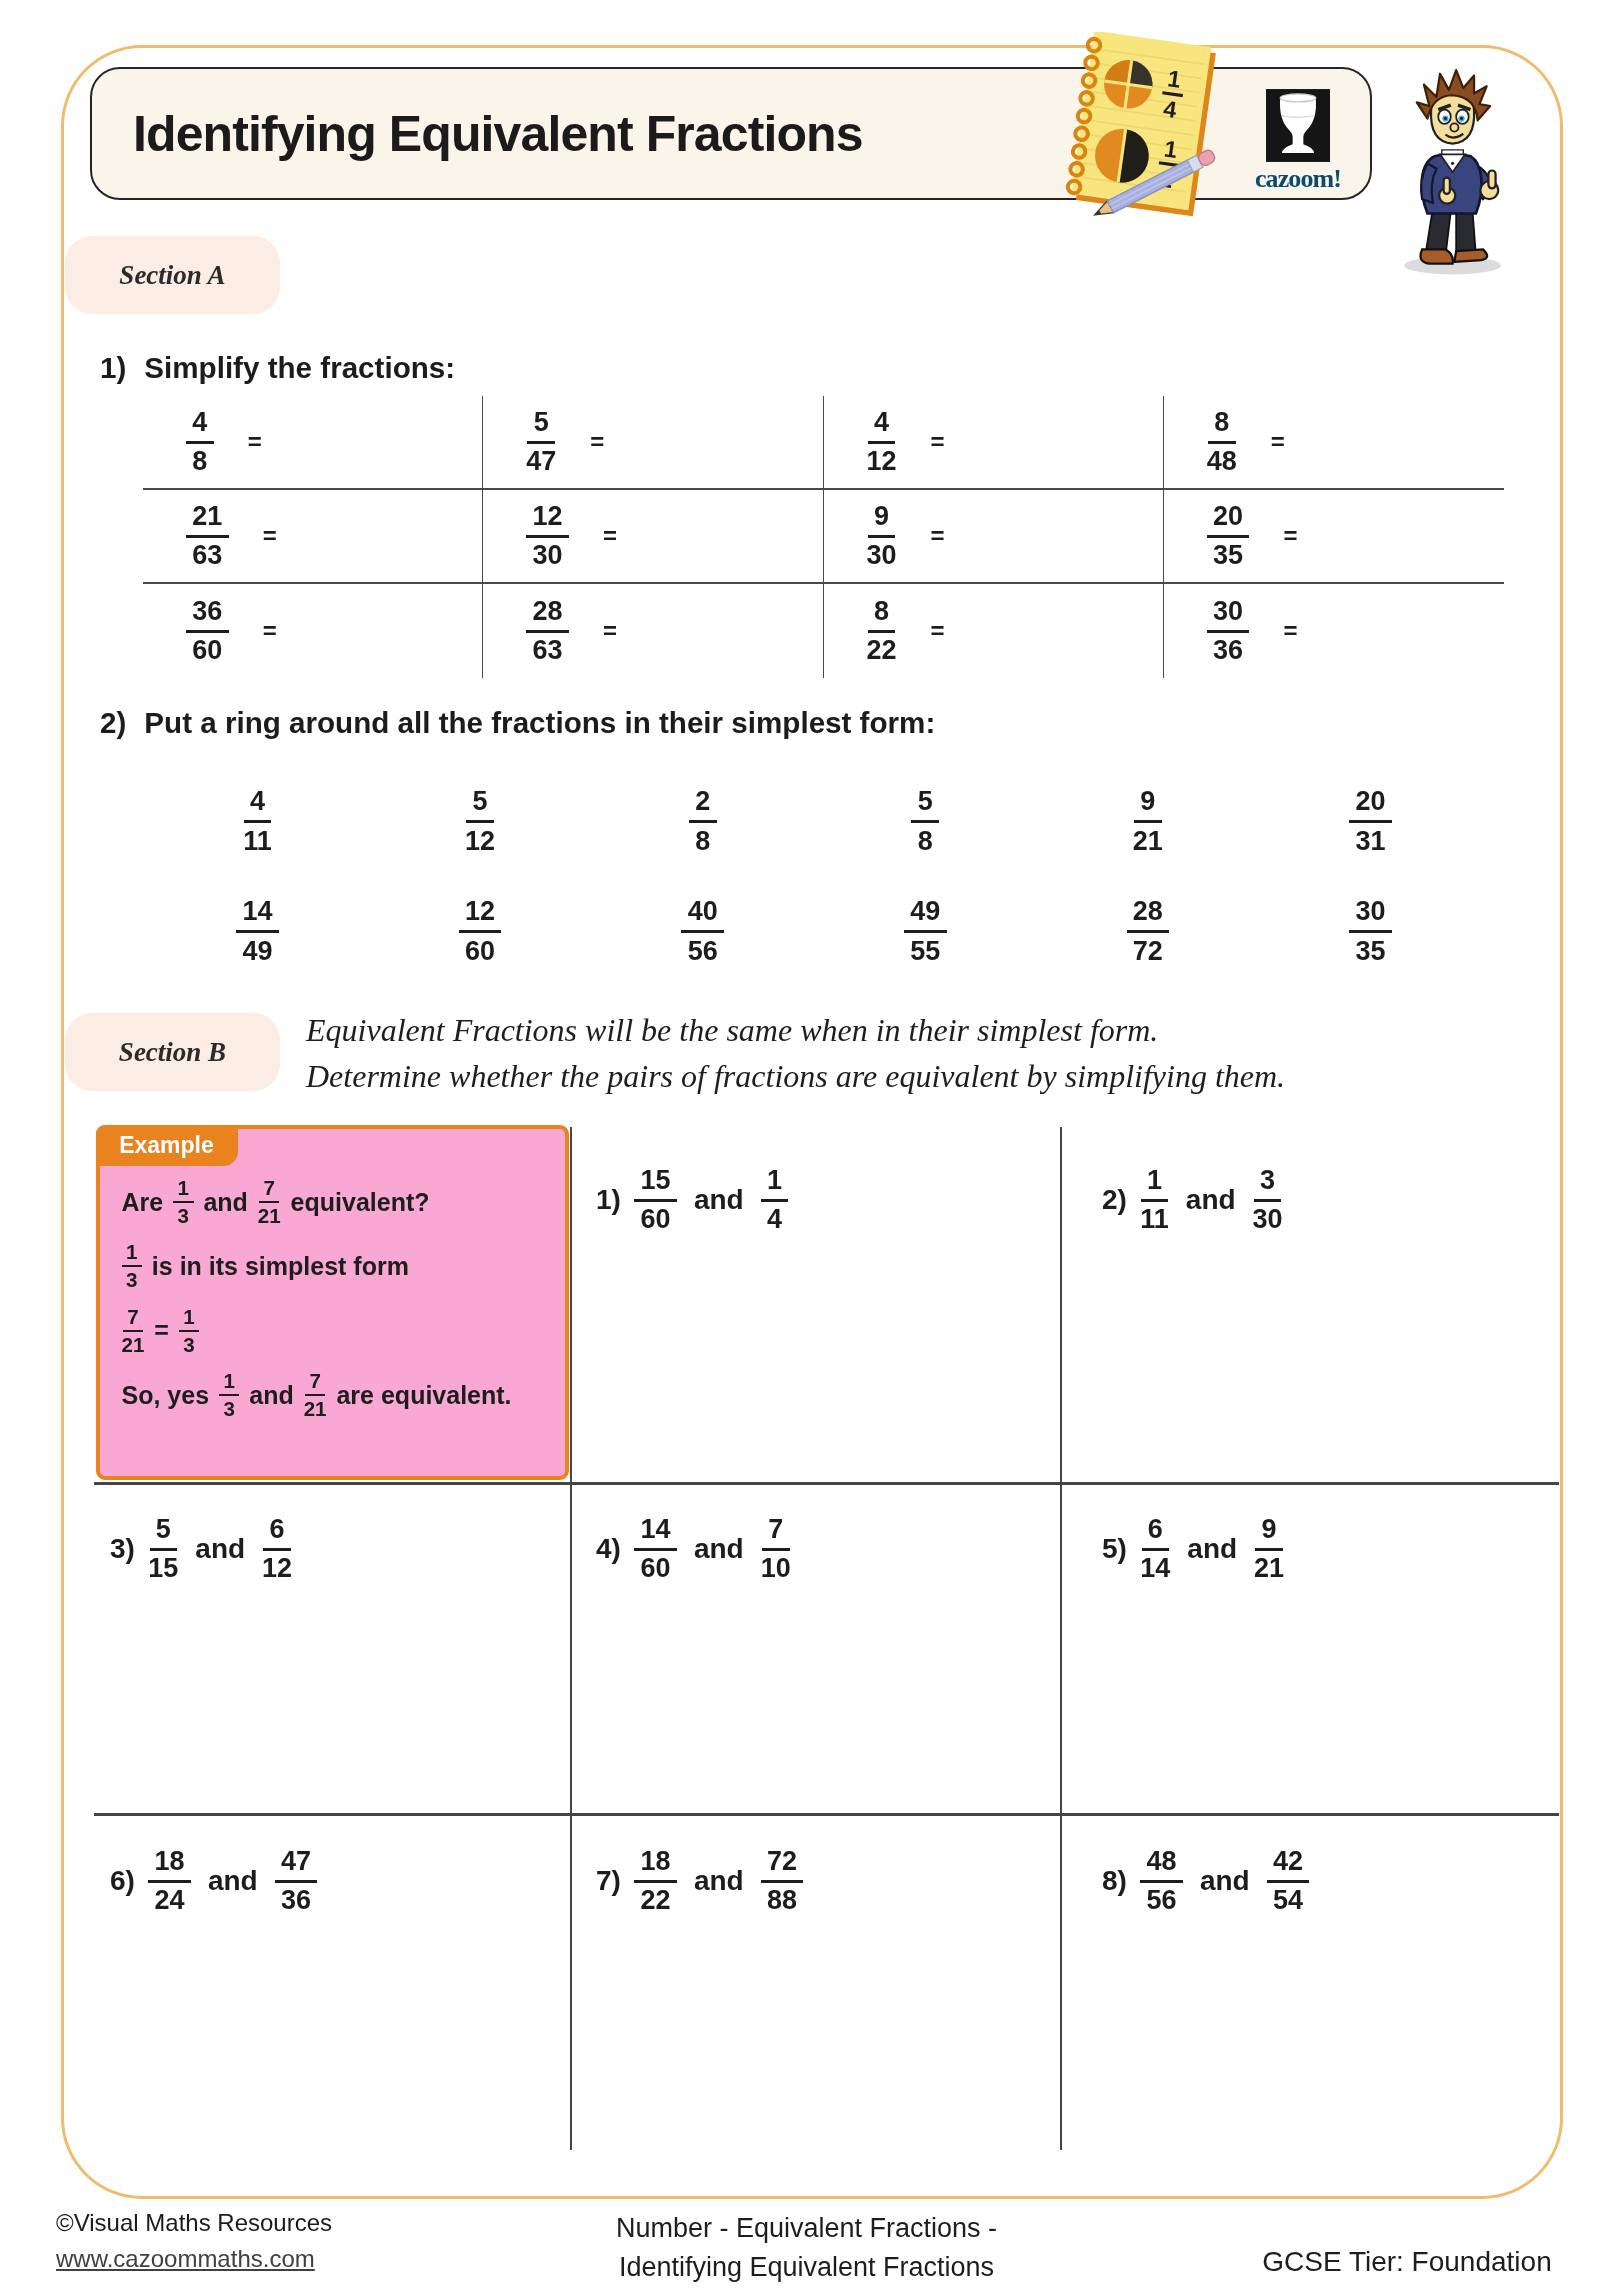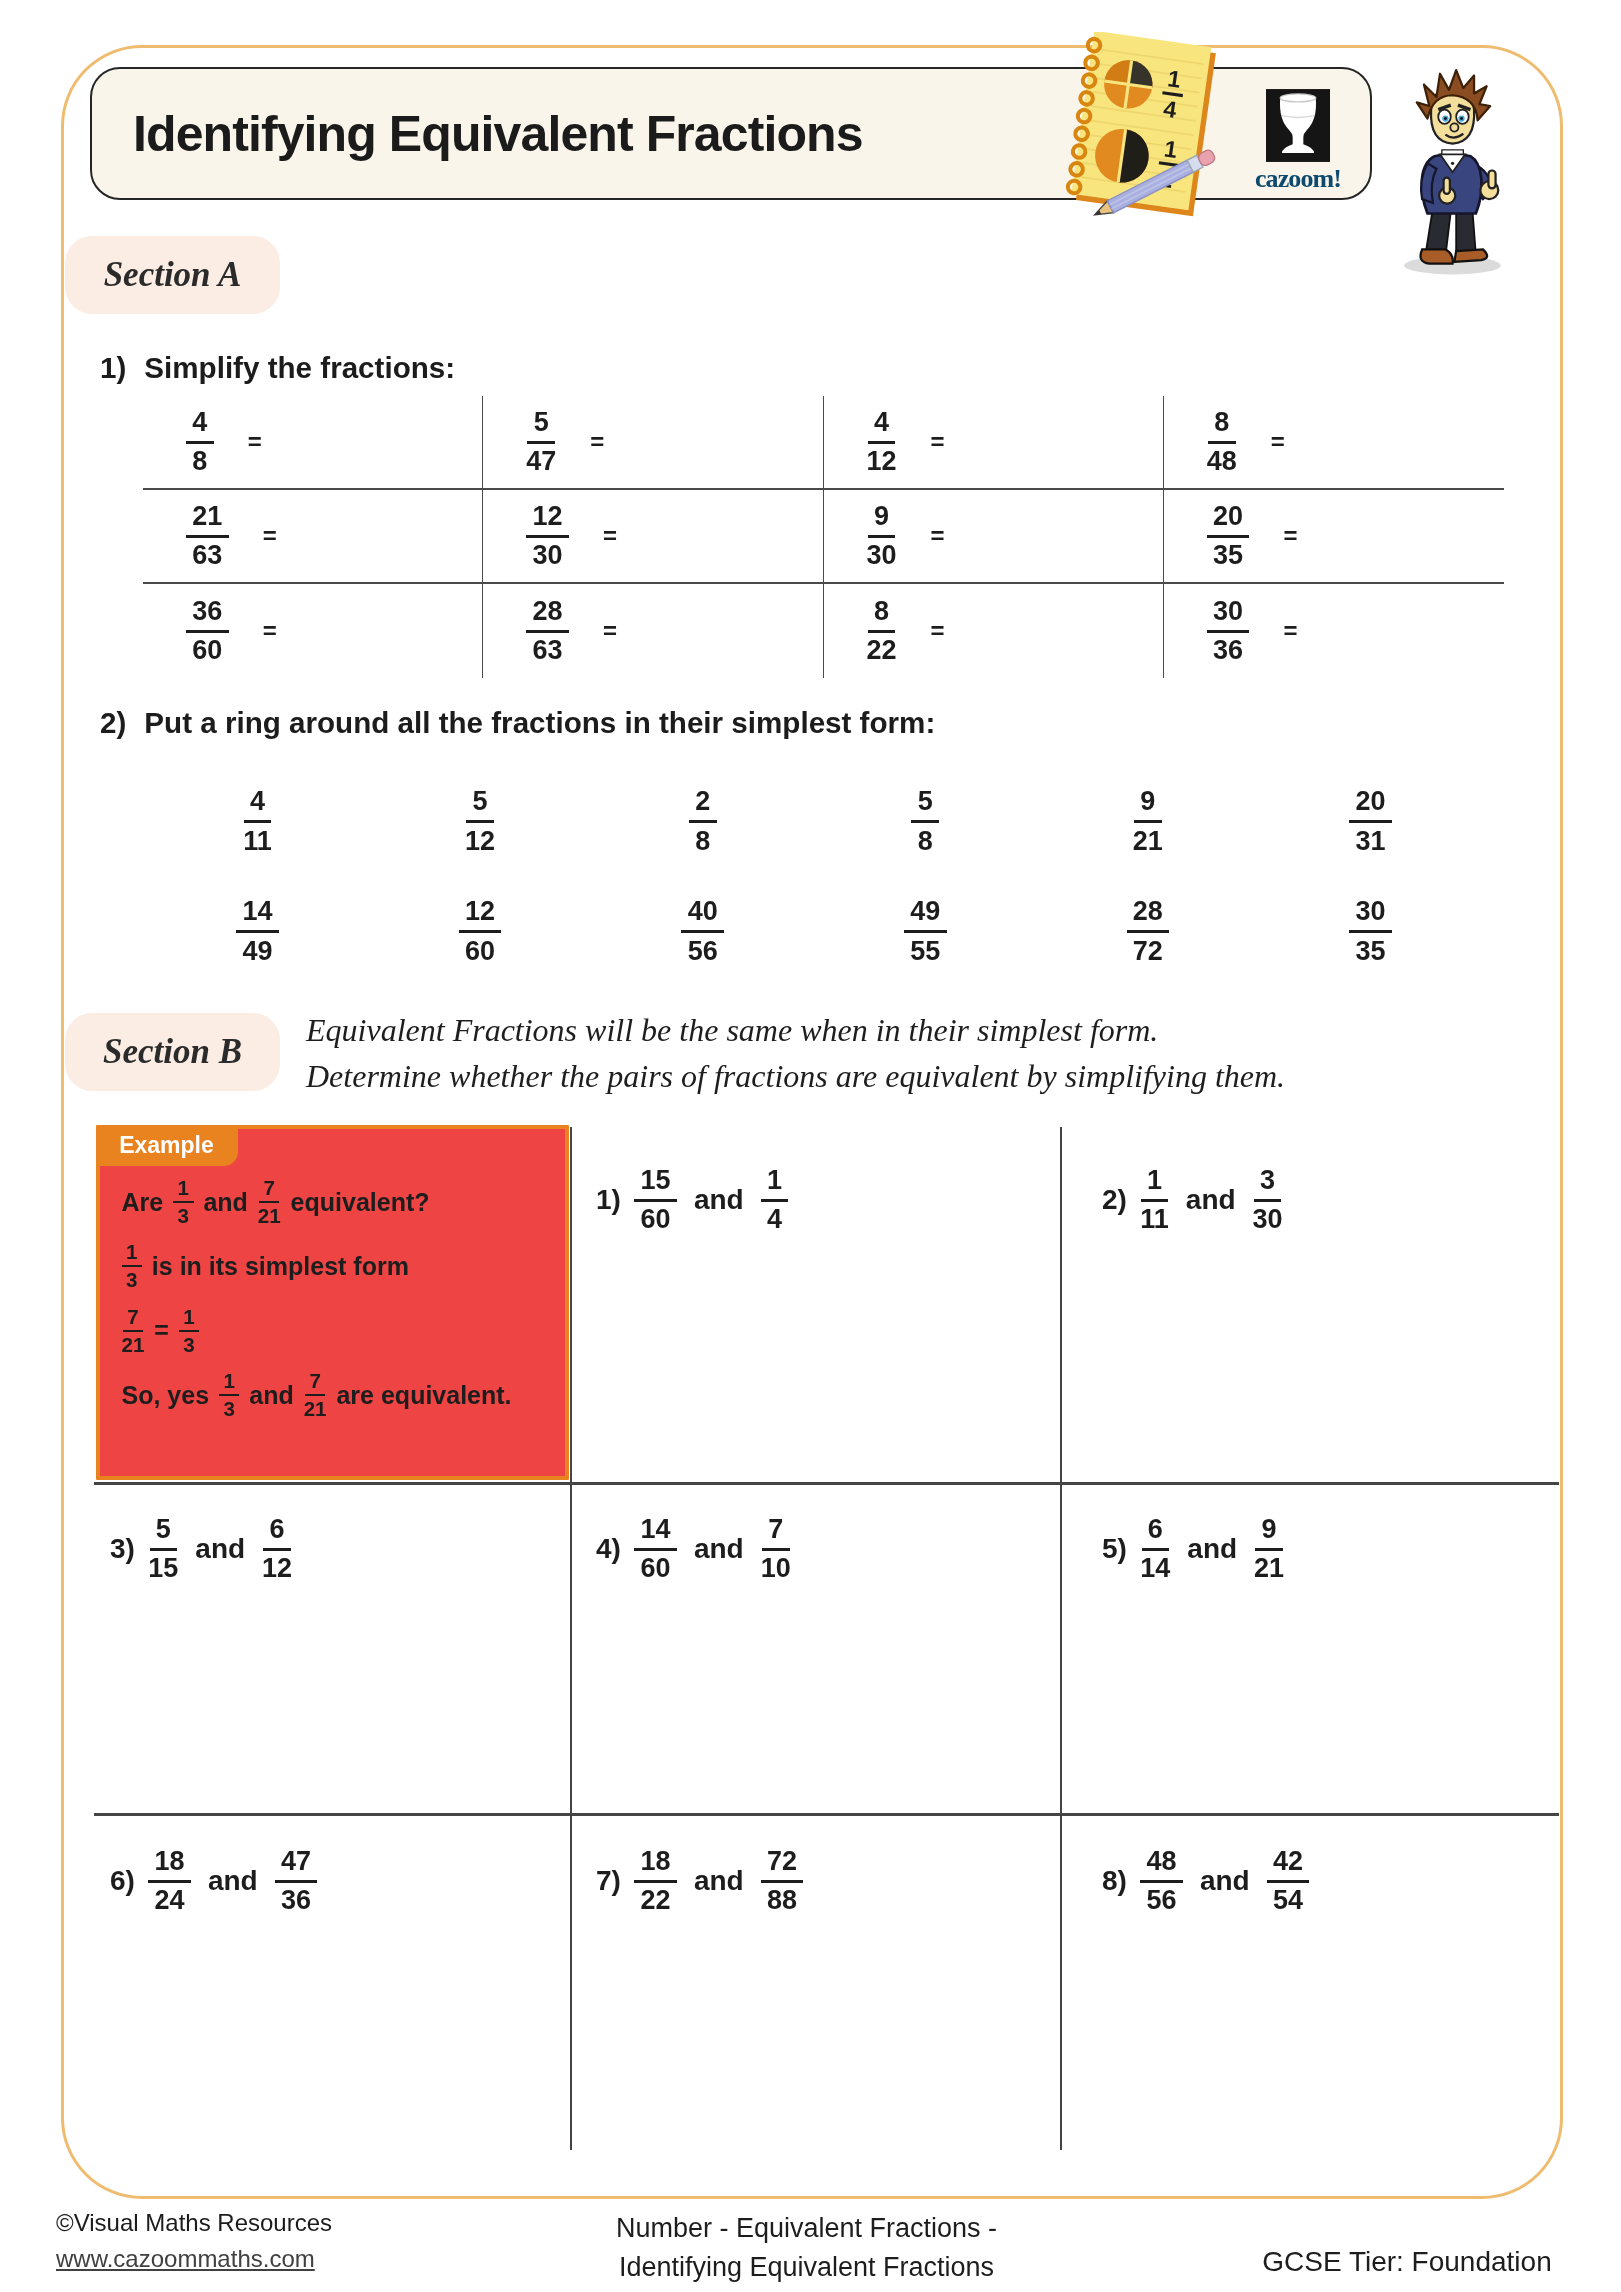--- a/index.html
+++ b/index.html
@@ -27,21 +27,21 @@
   .logo-box { width:64px; height:73px; margin:0 auto; display:block; }
   .logo-text { font-family:"Liberation Serif", serif; font-weight:bold; font-size:26px; letter-spacing:-0.9px; margin-top:1.8px; color:#0c4a6e; }
   .notepad { left:1048px; top:32px; z-index:3; }
   .mascot  { left:1397px; top:63px; z-index:1; }
 
   
   .pill {
     left:65px; width:215px; height:78px; background:#FBEDE3; border-radius:27px;
     display:flex; align-items:center; justify-content:center; z-index:1;
     font-family:"Liberation Serif", serif; font-style:italic; font-weight:bold;
-    font-size:35px; color:#2b2b2b;
+    font-size:27px; color:#2b2b2b;
   }
 
   .prompt { display:flex; gap:18px; font-weight:bold; font-size:29.6px; color:#1c1c1c; }
 
   
   .frac { display:inline-flex; flex-direction:column; align-items:center;
           font-weight:bold; font-size:27px; line-height:1.08; text-align:center; color:#1d1d1d; }
   .frac .fn { padding:0 6.3px 3.6px; border-bottom:3.6px solid #1d1d1d; }
   .frac .fd { padding-top:3.6px; }
   .frac-sm { font-size:20.6px; }
@@ -61,21 +61,21 @@
   .q2slot { width:99px; display:flex; align-items:center; justify-content:center; }
 
   
   .instructions { left:306px; top:1007px; width:1191px;
     font-family:"Liberation Serif", serif; font-style:italic; font-size:32px; line-height:1.45; color:#1e1e1e; }
 
   .vline { width:1.8px; top:1127px; height:1023px; background:#454545; }
   .hline { left:94px; width:1465px; height:2.7px; background:#454545; }
 
   .example { left:96px; top:1125px; width:473px; height:355px;
-    border:4.5px solid #E8831F; border-radius:1px; background:#ef4444; z-index:2; }
+    border:4.5px solid #E8831F; border-radius:9px; background:#f9a8d4; z-index:2; }
   .ex-tab { position:absolute; left:-4.5px; top:-4.5px; width:142px; height:41px;
     background:#E8831F; border-radius:9px 0 14.3px 0; color:#fff; font-weight:bold; font-size:23px;
     display:flex; align-items:center; justify-content:center; }
   .ex-body { padding:48px 12.5px 0 21.5px; }
   .exline { display:flex; align-items:center; gap:9.9px; min-height:50px; margin-bottom:14.3px;
             font-weight:bold; font-size:25px; flex-wrap:wrap; }
 
   .problem { display:flex; align-items:center; gap:13.4px; height:86px;
              font-weight:bold; font-size:28px; }
   .andw { margin:0 3.6px; }

